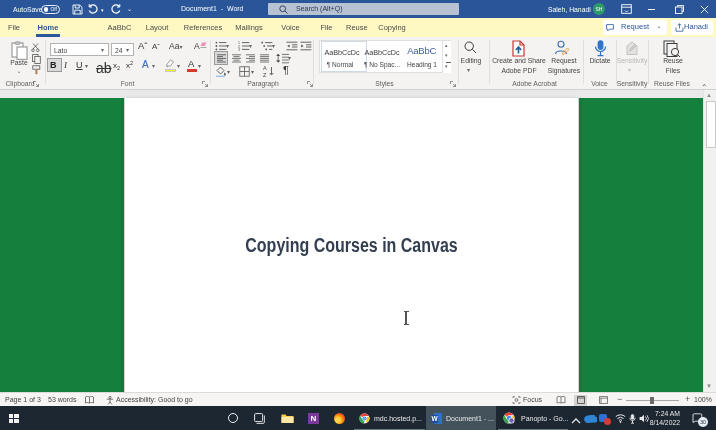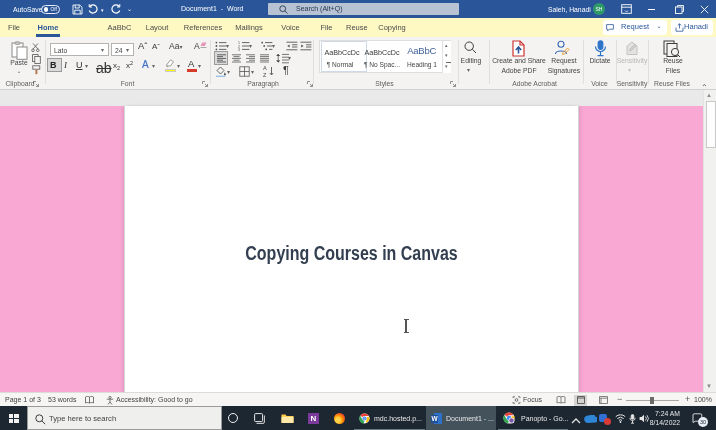--- a/index.html
+++ b/index.html
@@ -12,21 +12,21 @@
   #titlebar .t { position:absolute; font-size:7.5px; color:#ffffff; white-space:nowrap; }
   
   #tabs { position:absolute; left:0; top:18px; width:716px; height:19px; background:#fef9c3; }
   #tabs .tab { position:absolute; top:0; height:19px; line-height:19px; font-size:7.5px; color:#4b4b4b; text-align:center; white-space:nowrap; }
   
   #ribbon { position:absolute; left:0; top:37px; width:716px; height:53px; background:#f4f3f2; border-bottom:1px solid #d2d0ce; }
   .glabel { position:absolute; top:43px; font-size:6.8px; color:#605e5c; text-align:center; white-space:nowrap; }
   .gsep { position:absolute; top:3px; width:1px; height:44px; background:#e1dfdd; }
   .btxt { position:absolute; font-size:6.8px; color:#444; text-align:center; white-space:nowrap; }
   
-  #doc { position:absolute; left:0; top:106px; width:712px; height:302px; background:#f9a8d4; }
+  #doc { position:absolute; left:0; top:98px; width:712px; height:302px; background:#15803d; }
   #page { position:absolute; left:125px; top:0; width:453px; height:302px; background:#fff; box-shadow:-1px 0 0 #d4d4d4, 1px 0 0 #d4d4d4, -3px 0 3px rgba(0,0,0,.08), 3px 0 3px rgba(0,0,0,.08); }
   #heading { position:absolute; left:0; top:135.5px; width:453px; text-align:center; font-size:19.5px; font-weight:bold; color:#333f50; transform:scaleX(.82); transform-origin:50% 50%; white-space:nowrap; }
   
   #sbar { position:absolute; left:703px; top:90px; width:13px; height:302px; background:#f1f1f0; border-left:1px solid #e3e3e3; }
   
   #status { position:absolute; left:0; top:392px; width:716px; height:14px; background:#f6f5f4; border-top:1px solid #dddbd9; font-size:7px; color:#3f3f3f; }
   #status .s { position:absolute; top:0; height:13px; line-height:13px; white-space:nowrap; }
   
   #task { position:absolute; left:0; top:406px; width:716px; height:24px; background:#1d2732; }
   #task .tt { position:absolute; font-size:7px; color:#e8e8e8; white-space:nowrap; }
@@ -390,27 +390,20 @@
     <div class="s" style="left:694px;">100%</div>
   </div>
 
   <div id="task">
 
     <div class="abs" style="left:9px; top:7.5px; width:4.4px; height:4.4px; background:#f2f2f2;"></div>
     <div class="abs" style="left:14.4px; top:7.5px; width:4.4px; height:4.4px; background:#f2f2f2;"></div>
     <div class="abs" style="left:9px; top:12.9px; width:4.4px; height:4.4px; background:#f2f2f2;"></div>
     <div class="abs" style="left:14.4px; top:12.9px; width:4.4px; height:4.4px; background:#f2f2f2;"></div>
 
-    <div class="abs" style="left:27px; top:0; width:195px; height:24px; background:#efefee; border:1px solid #9a9a9a;">
-      <svg class="abs" style="left:7px; top:6.5px;" width="11" height="11" viewBox="0 0 11 11" fill="none" stroke="#3d3d3d" stroke-width="1">
-        <circle cx="4.3" cy="4.3" r="3.5"></circle>
-          <path d="M6.9 6.9 L10.2 10.2"></path>
-      </svg>
-      <div class="tt" style="left:21px; top:6.5px; color:#414141; font-size:7.6px;">Type here to search</div>
-    </div>
 
     <div class="abs" style="left:228px; top:7px; width:10px; height:10px; border:1.4px solid #f0f0f0; border-radius:50%;"></div>
 
     <svg class="abs" style="left:254px; top:7px;" width="11" height="11" viewBox="0 0 11 11" fill="none" stroke="#e8e8e8" stroke-width="1">
       <rect x="0.6" y="0.6" width="8" height="8" rx="1"></rect>
         <path d="M10.4 2.5 V9 a1.4 1.4 0 0 1 -1.4 1.4 H2.5" stroke-width="0.9"></path>
     </svg>
 
     <svg class="abs" style="left:281px; top:7px;" width="13" height="11" viewBox="0 0 13 11">
       <path d="M0.5 1.5 h4 l1.2 1.4 h6.8 v7 h-12 z" fill="#ffca45"></path>

